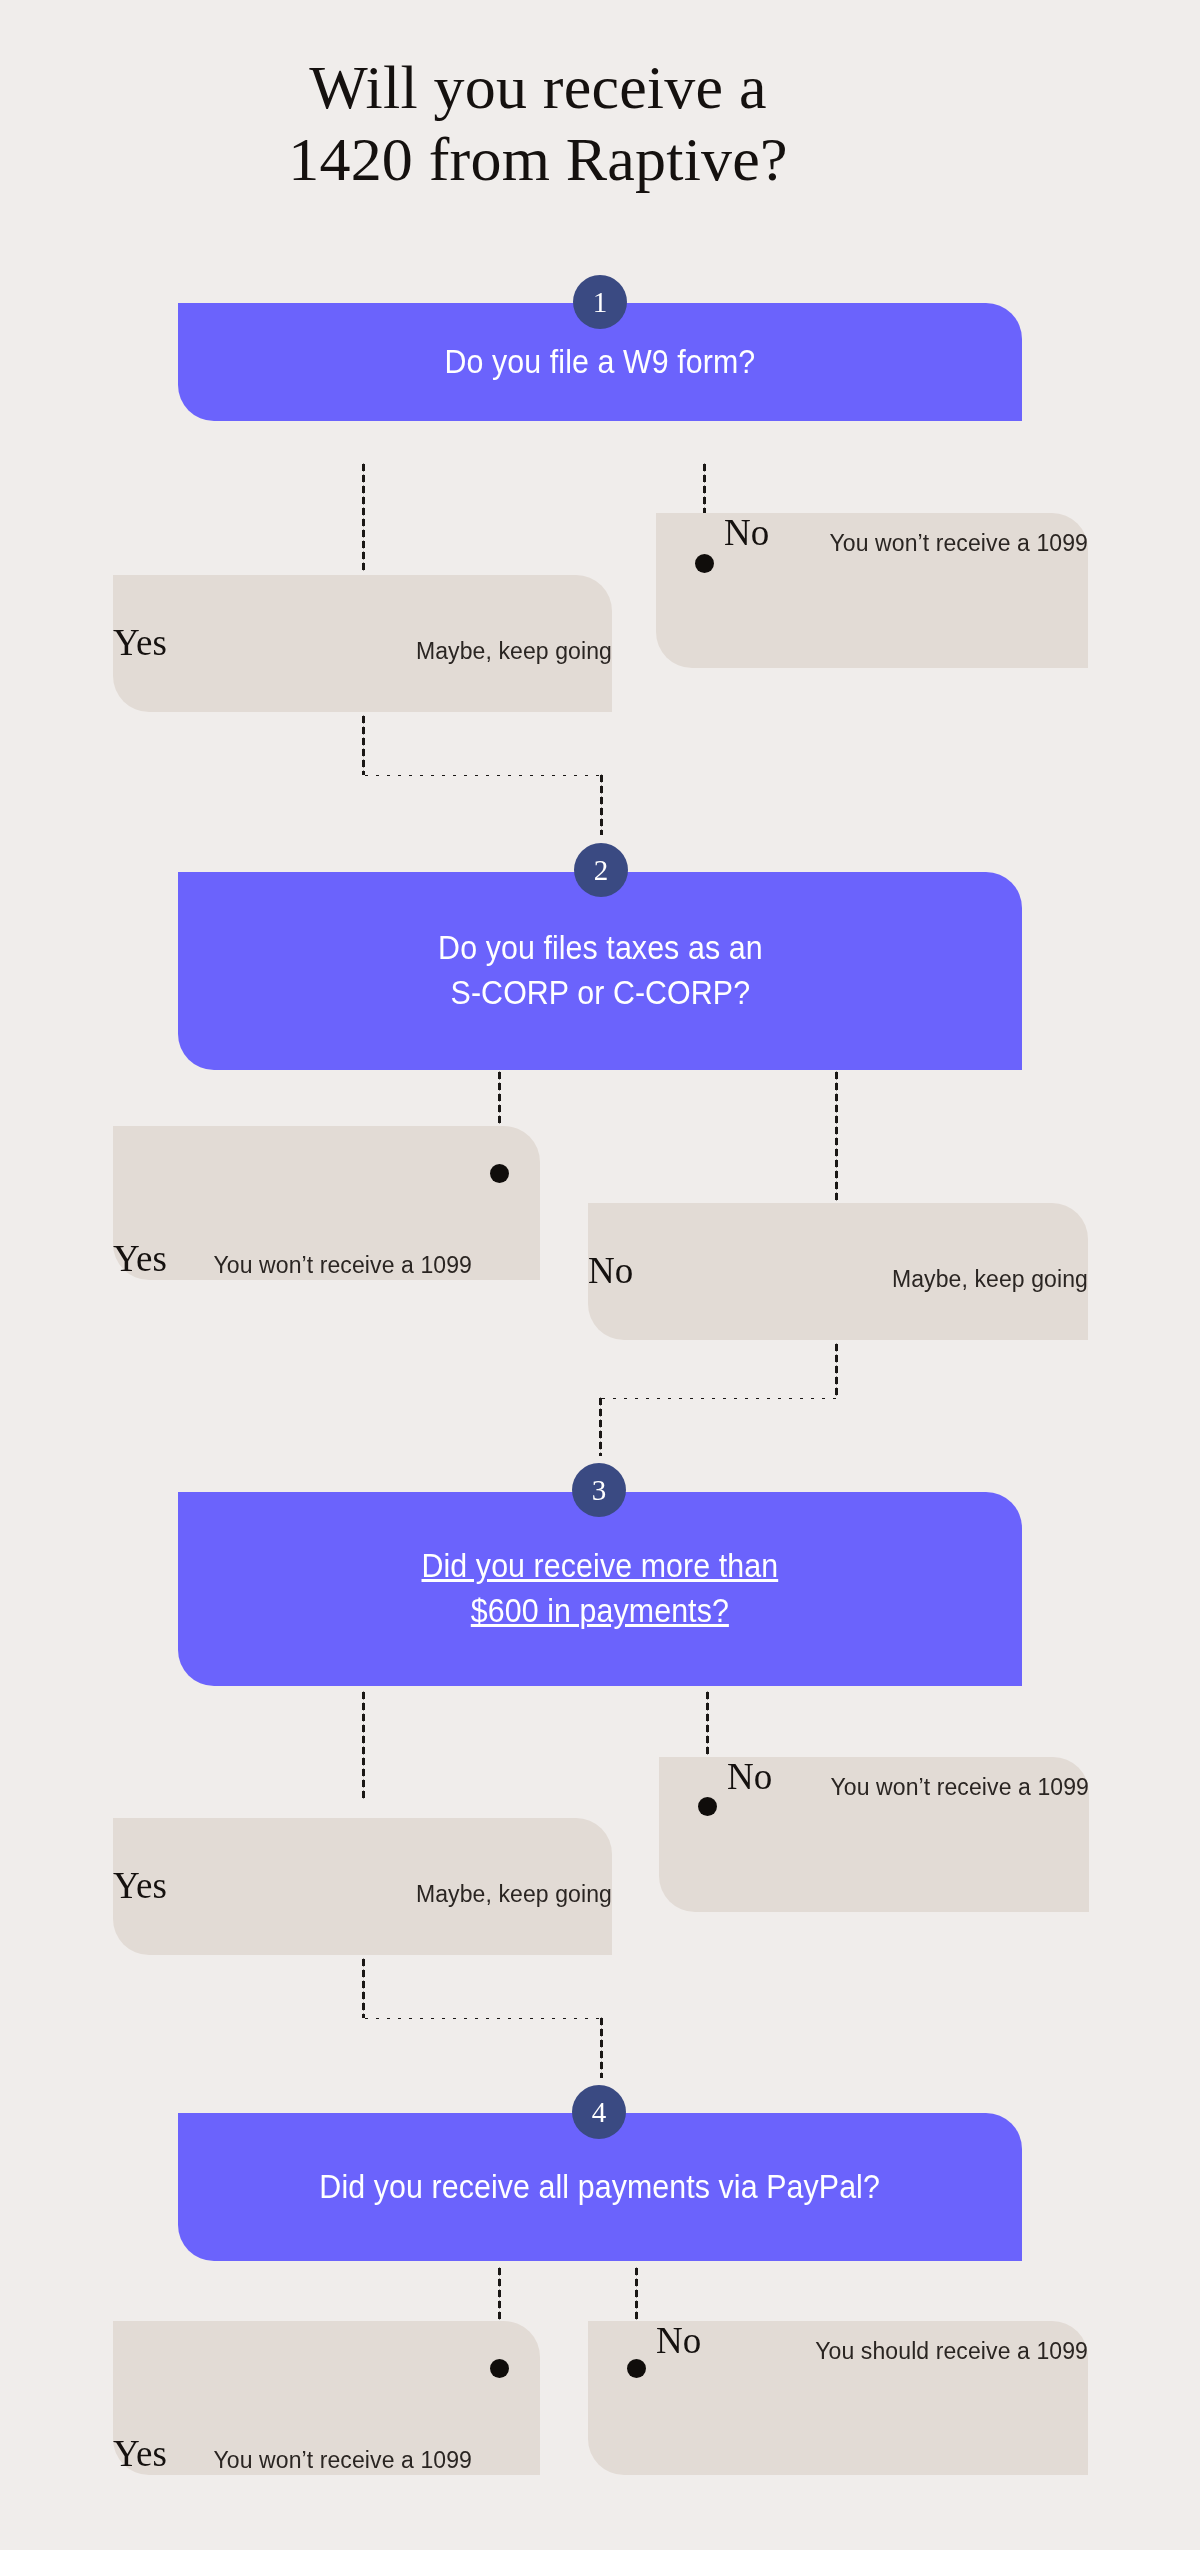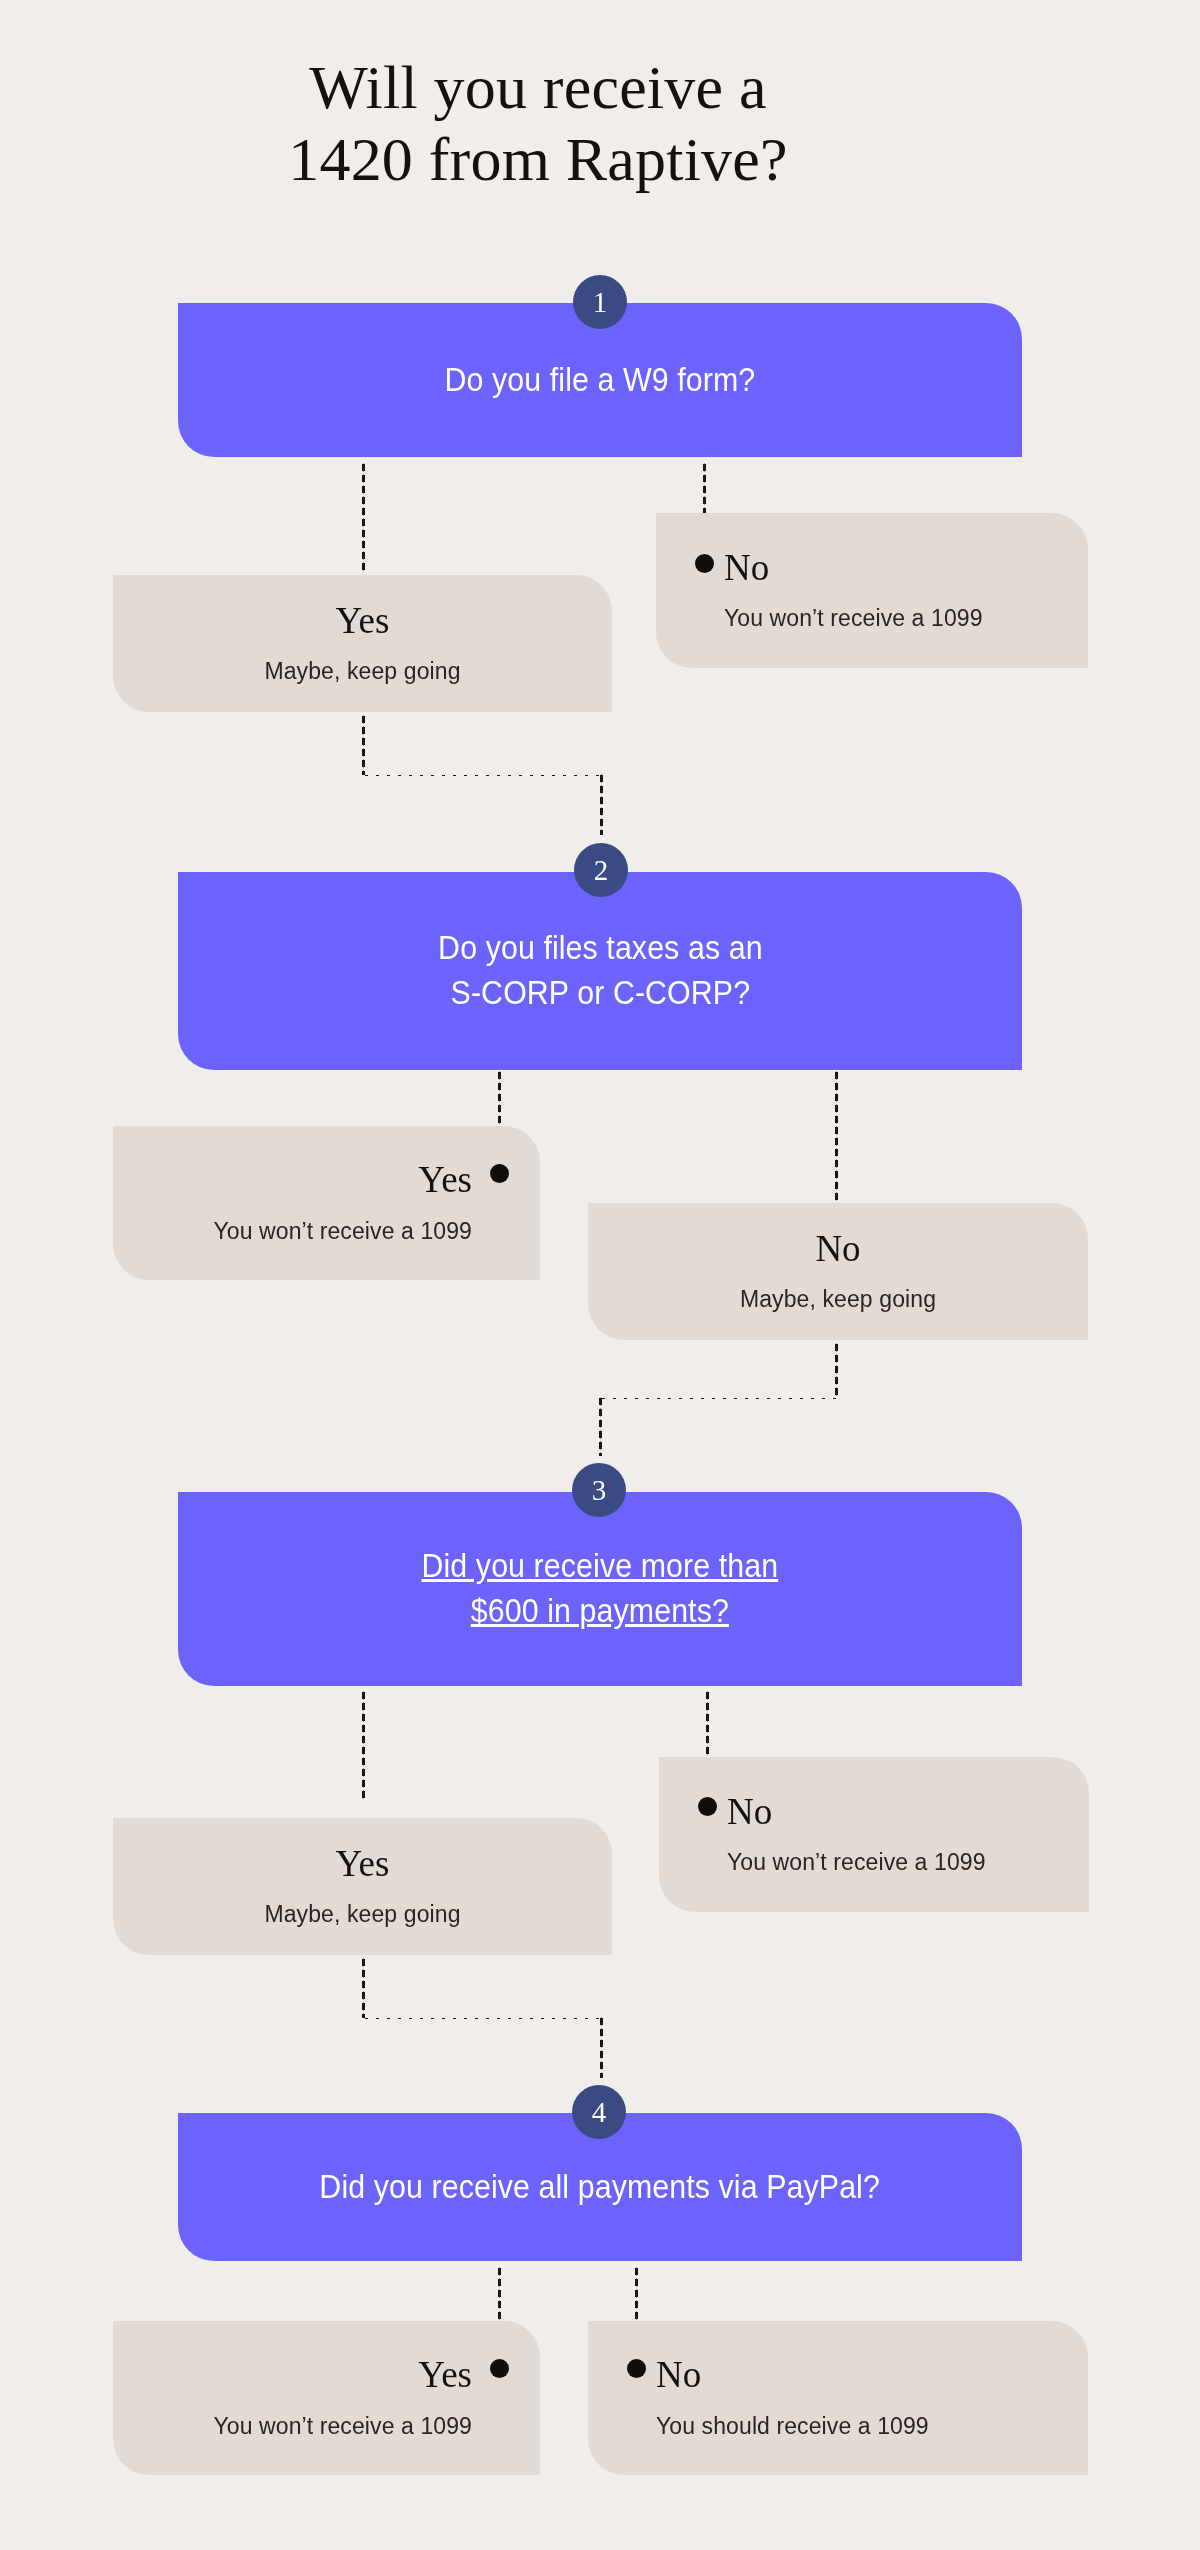--- a/index.html
+++ b/index.html
@@ -72,22 +72,21 @@
     z-index: 6;
     line-height: 1;
   }
 
   
   .abox {
     position: absolute;
     background: #E2DBD5;
     border-radius: 0 36px 0 36px;
     display: flex;
-    flex-direction: column;
-    justify-content: center;
+    justify-content: space-between;
     z-index: 3;
   }
   .abox .ans-head {
     font-family: "Liberation Serif", serif;
     font-size: 37px;
     color: #15110F;
     line-height: 1.1;
     font-weight: 400;
   }
   .abox .ans-sub {
@@ -133,21 +132,21 @@
 </head>
 <body>
 
 <div class="canvas">
 
   <div class="title">
     <span class="line">Will you receive a</span>
     <span class="line">1420 from Raptive?</span>
   </div>
 
-  <div class="qbox" style="left:178px; top:303px; width:844px; height:154px;">
+  <div class="qbox" style="left:178px; top:303px; width:844px; height:118px;">
     <div class="qtext">Do you file a W9 form?</div>
   </div>
   <div class="badge" style="left:573px; top:275px;">1</div>
 
   <div class="vline" style="left:361px; top:462px; height:110px;"></div>
   <div class="vline" style="left:702px; top:462px; height:100px;"></div>
   <div class="enddot" style="left:695px; top:554px;"></div>
 
   <div class="abox center" style="left:113px; top:575px; width:499px; height:137px;">
     <div class="ans-head">Yes</div>

